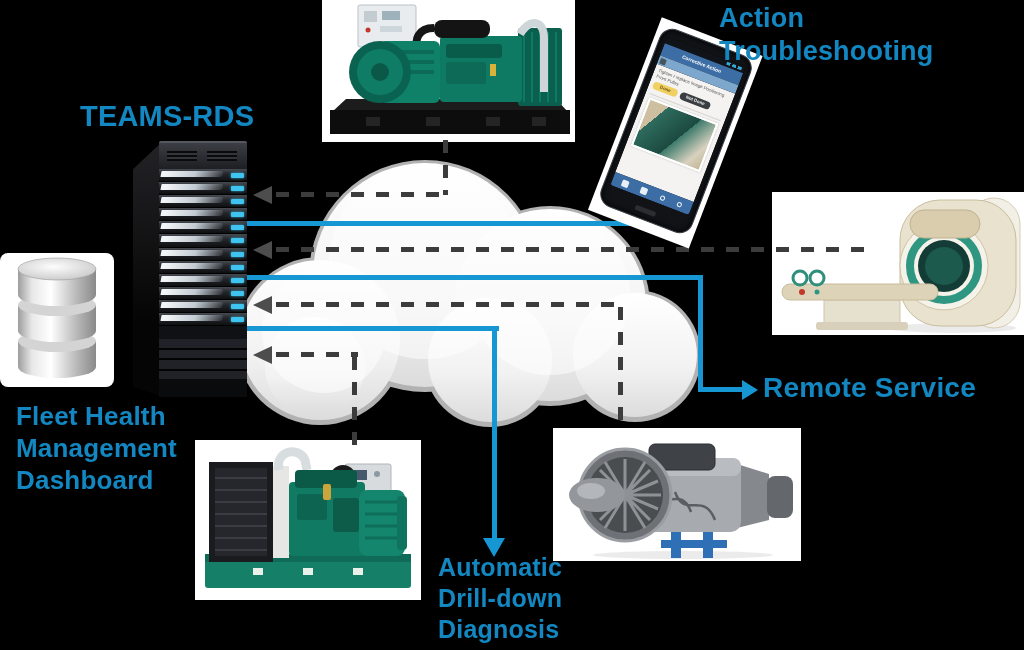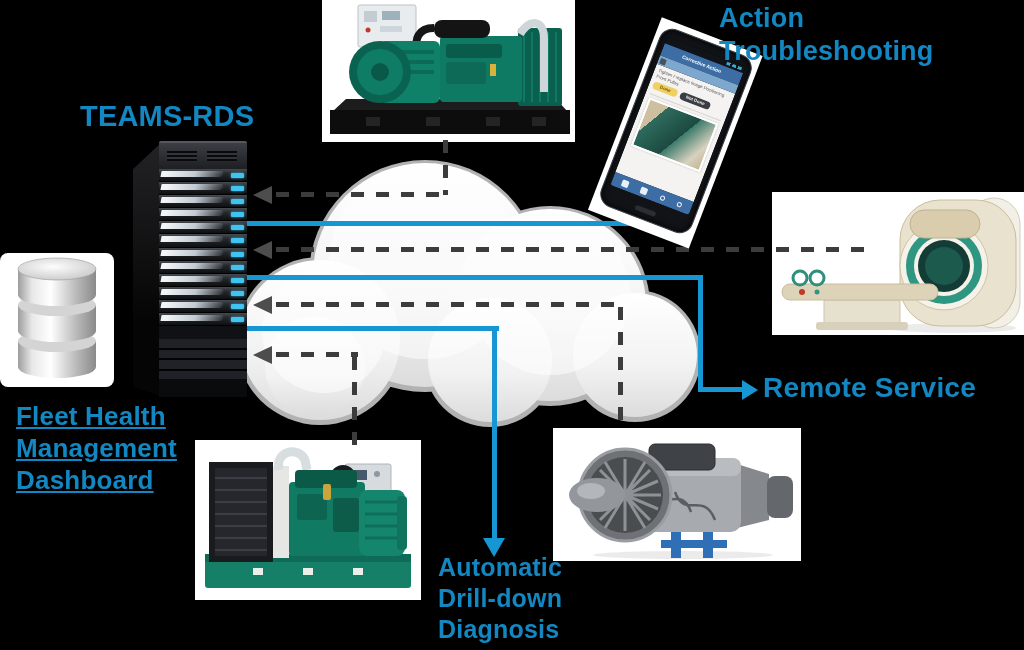--- a/index.html
+++ b/index.html
@@ -11,21 +11,21 @@
   .photo{position:absolute;background:#fff;z-index:1;}
   .photo svg{display:block;width:100%;height:100%;}
 
   
   .lbl{position:absolute;color:#1287c1;font-weight:700;white-space:pre-line;z-index:6;
        letter-spacing:0.2px;}
   .lbl-teams{left:32px;top:100px;font-size:29px;margin-left:48px;}
   .lbl-guided{left:719px;top:2px;font-size:27px;line-height:33px;}
   .lbl-remote{left:763px;top:372px;font-size:28px;}
   .lbl-auto{left:438px;top:552px;font-size:25px;line-height:31px;}
-  .lbl-fleet{left:16px;top:400px;font-size:26px;line-height:32px;text-decoration:underline;}
+  .lbl-fleet{left:16px;top:400px;font-size:26px;line-height:32px;}
 
   
   .cloud{position:absolute;left:220px;top:155px;width:500px;height:280px;z-index:2;}
 
   
   .dash-h{position:absolute;height:5px;z-index:3;
     background:repeating-linear-gradient(90deg,#3c3c3c 0 13px,transparent 13px 25px);}
   .dash-v{position:absolute;width:5px;z-index:3;
     background:repeating-linear-gradient(180deg,#3c3c3c 0 13px,transparent 13px 25px);}
   .head-left{position:absolute;width:0;height:0;z-index:3;

